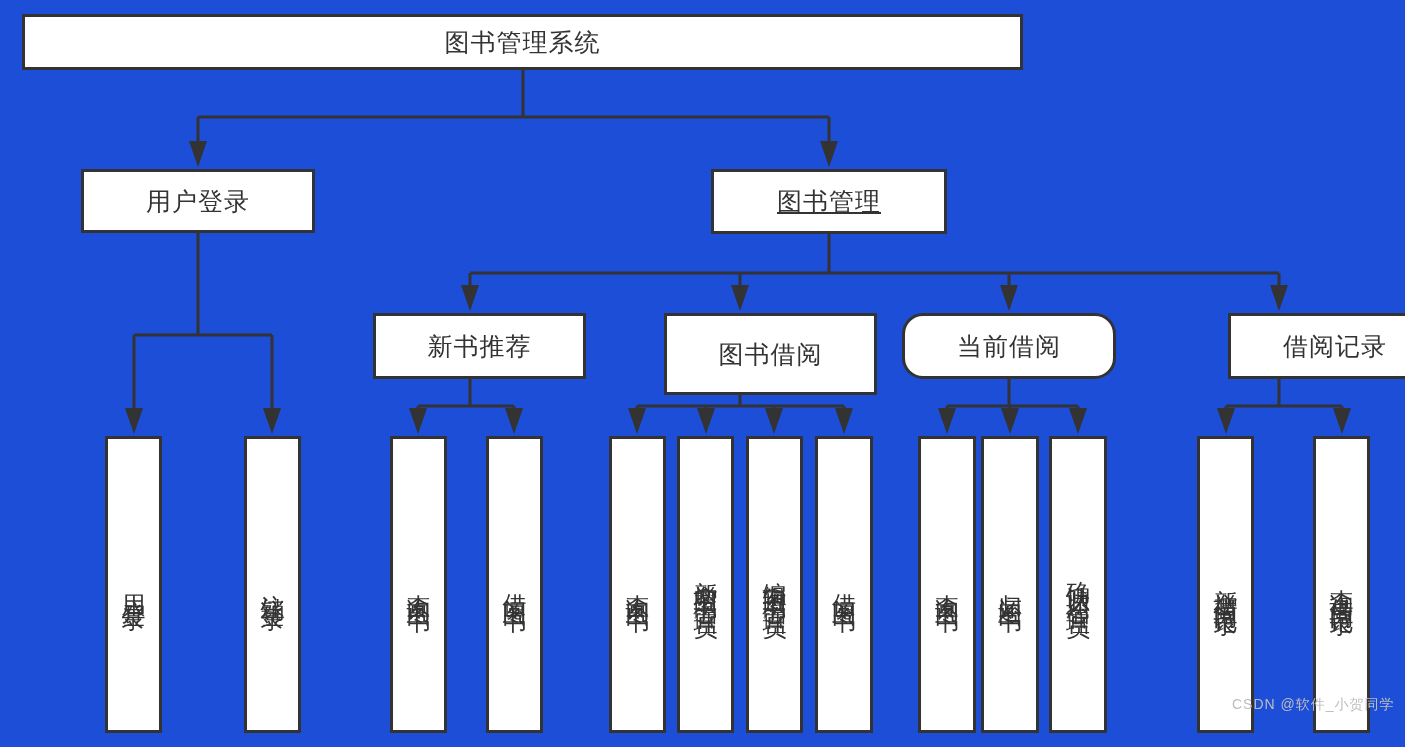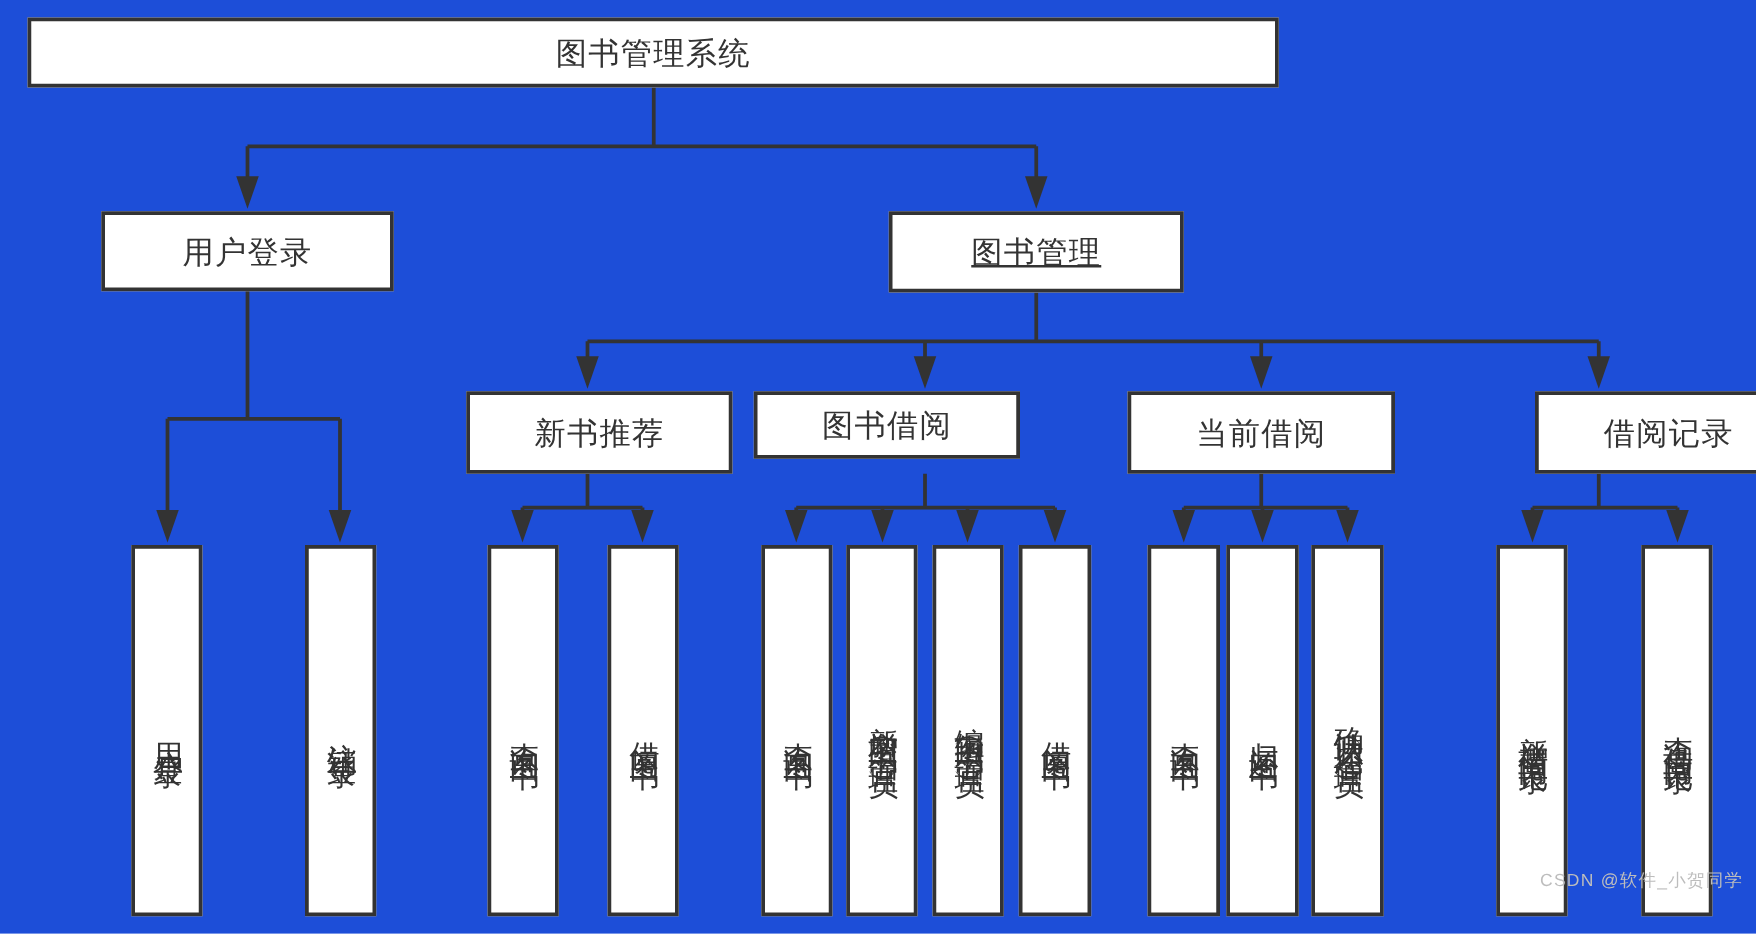--- a/index.html
+++ b/index.html
@@ -96,22 +96,22 @@
       <polygon points="1333,408 1351,408 1342,434"></polygon>
     </g>
   </svg>
 
   <div class="node hnode" style="left:22px; top:14px; width:1001px; height:56px;">图书管理系统</div>
 
   <div class="node hnode" style="left:81px; top:169px; width:234px; height:64px;">用户登录</div>
   <div class="node hnode" style="left:711px; top:169px; width:236px; height:65px;text-decoration:underline;">图书管理</div>
 
   <div class="node hnode" style="left:363px; top:313px; width:213px; height:66px;margin-left:10px;">新书推荐</div>
-  <div class="node hnode" style="left:603px; top:313px; width:213px; height:54px;">图书借阅</div>
-  <div class="node hnode" style="left:902px; top:313px; width:214px; height:66px;">当前借阅</div>
+  <div class="node hnode" style="left:664px; top:313px; width:213px; height:82px;">图书借阅</div>
+  <div class="node hnode" style="left:902px; top:313px; width:214px; height:66px;border-radius:21px;">当前借阅</div>
   <div class="node hnode" style="left:1228px; top:313px; width:214px; height:66px;">借阅记录</div>
 
   <div class="node leaf" style="left:105px; top:436px; width:57px; height:297px;">
     <span class="vtext">用户登录</span>
   </div>
   <div class="node leaf" style="left:244px; top:436px; width:57px; height:297px;">
     <span class="vtext">注销登录</span>
   </div>
   <div class="node leaf" style="left:390px; top:436px; width:57px; height:297px;">
     <span class="vtext">查询图书</span>

